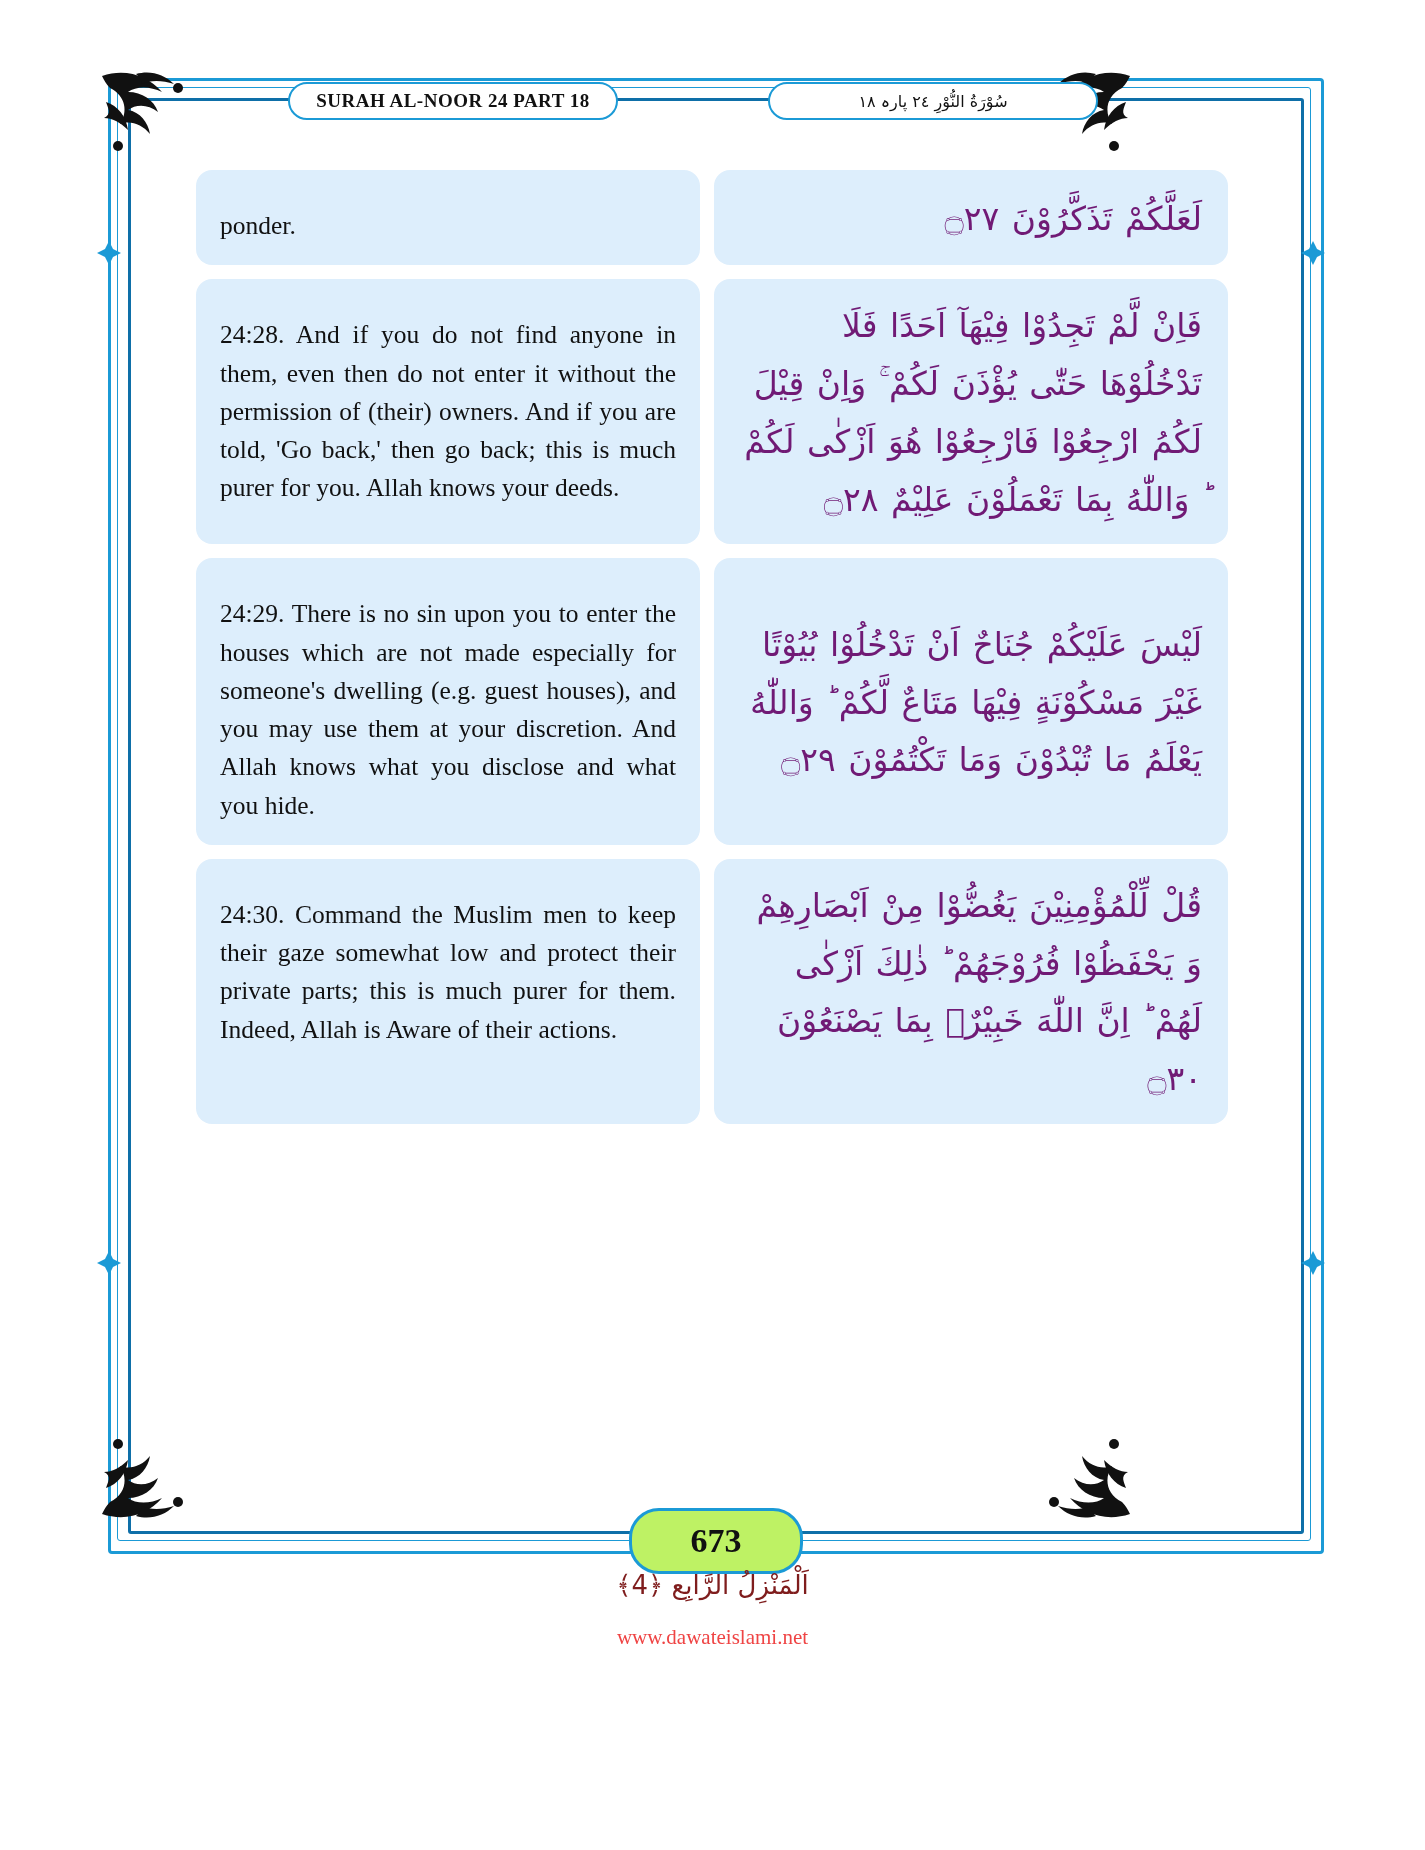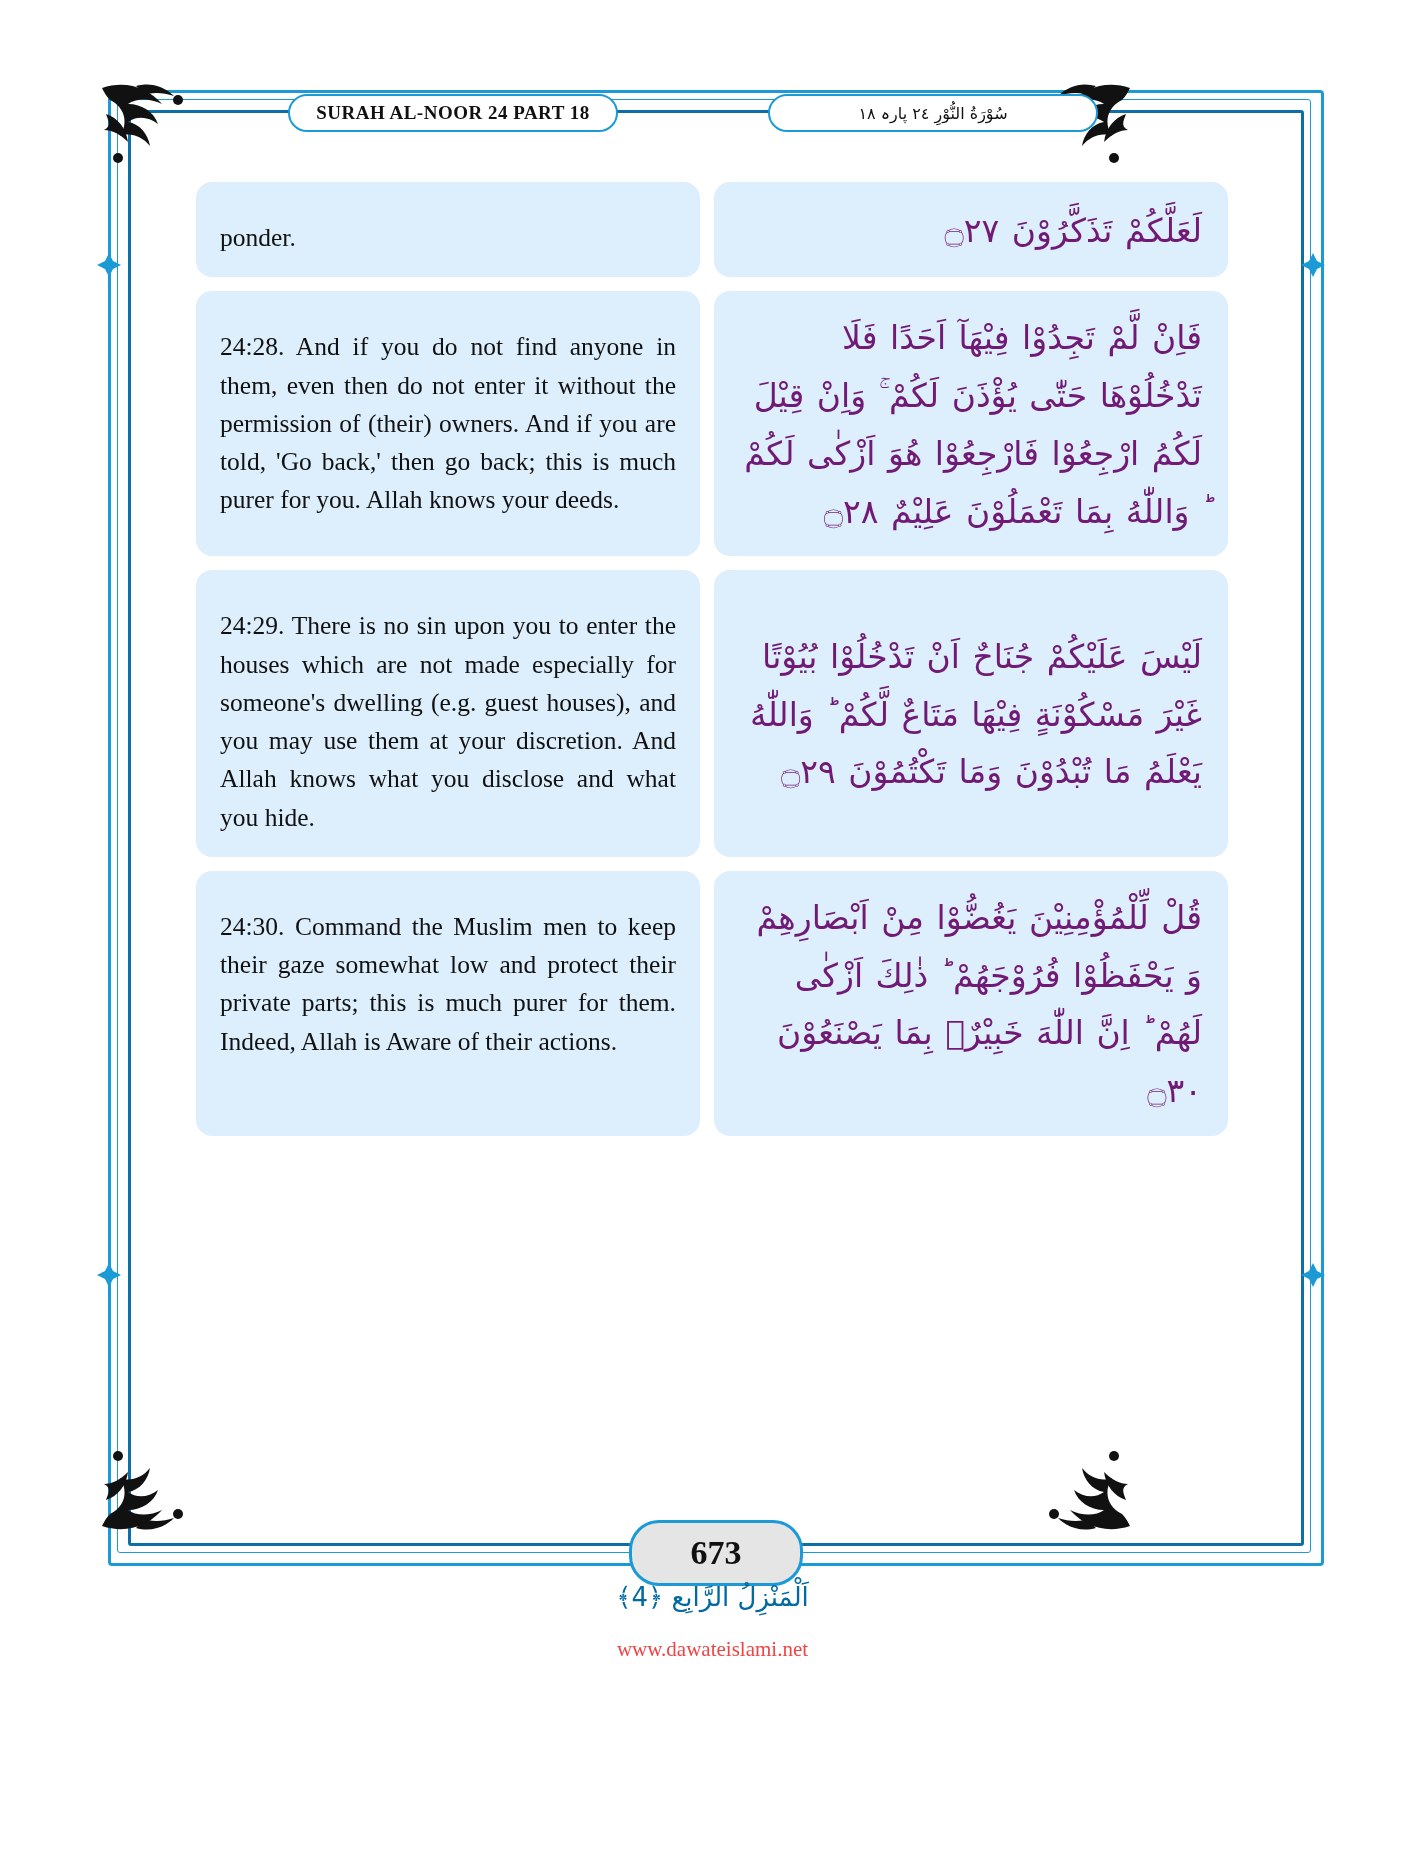--- a/index.html
+++ b/index.html
@@ -11,21 +11,21 @@
     width: 1425px;
     height: 1850px;
     font-family: "Liberation Serif", serif;
     position: relative;
     overflow: hidden;
   }
 
   
   .page {
     position: absolute;
-    left: 0; top: 12px;
+    left: 0; top: 0;
     width: 1425px;
     height: 1536px;
     border-radius: 13px;
   }
 
   .border-outer {
     position: absolute;
     left: 108px; top: 78px;
     width: 1210px;
     height: 1470px;
@@ -159,40 +159,40 @@
 
   
   .page-number-pill {
     position: absolute;
     left: 629px;
     top: 1508px;
     width: 168px;
     height: 60px;
     border: 3px solid #1b9ad6;
     border-radius: 30px;
-    background: #e5e5e5;
+    background: #bef264;
     display: flex;
     align-items: center;
     justify-content: center;
   }
   .page-number-pill .num {
     font-family: "Liberation Serif", serif;
     font-weight: bold;
     font-size: 34px;
     color: #111;
   }
   .manzil {
     position: absolute;
     left: 0;
     top: 1570px;
     width: 1425px;
     text-align: center;
     font-family: "DejaVu Sans", sans-serif;
     font-size: 26px;
-    color: #0369a1;
+    color: #7f1d1d;
     direction: rtl;
   }
   .site {
     position: absolute;
     left: 0;
     top: 1625px;
     width: 1425px;
     text-align: center;
     font-family: "Liberation Serif", serif;
     font-size: 21px;

